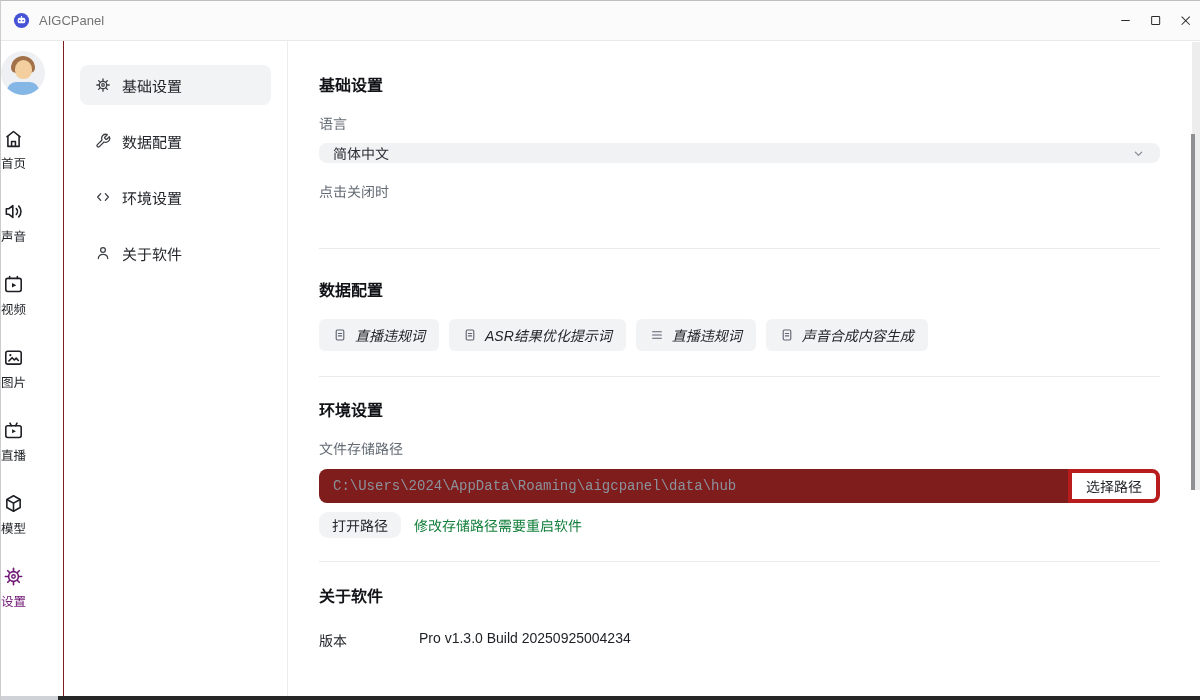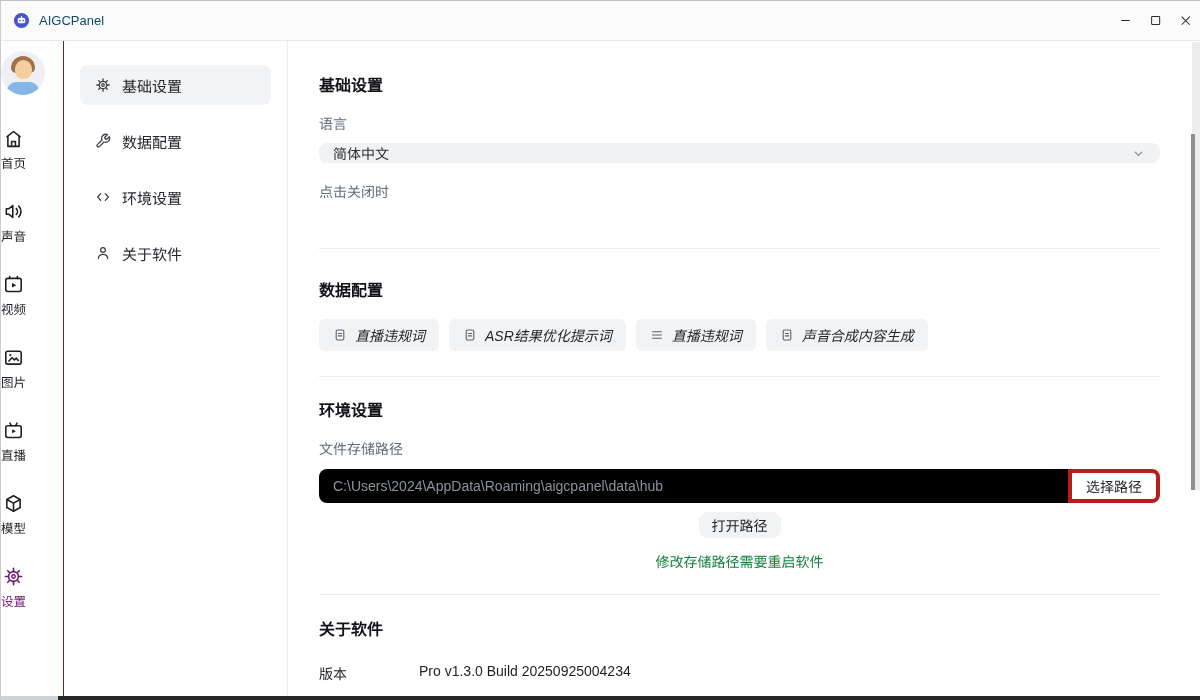--- a/index.html
+++ b/index.html
@@ -9,21 +9,21 @@
     font-family:"Liberation Sans","DejaVu Sans",sans-serif;
     background:#fff; color:#1f2329;
   }
   .window { width:1200px; height:700px; position:relative; background:#fff;
     border-left:1px solid #cccccc; border-top:1px solid #bfbfbf; }
 
   
   .titlebar { height:40px; display:flex; align-items:center; background:#fbfbfb;
     border-bottom:1px solid #e9e9e9; padding-left:11px; }
   .logo { width:19px; height:19px; margin-right:8px; flex:0 0 auto; }
-  .app-title { font-size:13px; color:#0c4a6e; }
+  .app-title { font-size:13px; color:#737373; }
   .win-controls { margin-left:auto; display:flex; height:100%; }
   .ctrl { width:30px; height:100%; display:flex; align-items:center; justify-content:center;
     color:#2b2b2b; cursor:pointer; }
   .ctrl svg { width:17px; height:17px; }
 
   
   .main-row { display:flex; height:656px; }
 
   
   .rail { width:63px; flex:0 0 63px; border-right:1px solid #7f1d1d;
@@ -66,25 +66,25 @@
   .radio.checked .dot i { display:block; width:6px; height:6px; border-radius:50%; background:#fff; }
   .divider { height:1px; background:#e9eaec; }
   .d1 { margin-top:48px; } .d2 { margin-top:25px; } .d3 { margin-top:23px; }
   .mt-sec1 { margin-top:33px; } .mt-sec2 { margin-top:25px; } .mt-sec3 { margin-top:26px; }
   .chip-row { display:flex; gap:10px; margin-top:19px; }
   .chip { height:32px; background:#f2f3f5; border:none; border-radius:6px; display:flex;
     align-items:center; gap:8px; padding:0 14px; font-size:14px; color:#24262b;
     font-family:inherit; cursor:pointer; white-space:nowrap;font-style:italic; }
   .chip svg { width:14px; height:14px; color:#5c6270; flex:0 0 auto; }
   .path-row { display:flex; margin-top:12px; height:34px; }
-  .path-input { flex:1; background:#000000; border:none; outline:none;
-    border-radius:8px 0 0 8px; padding:12px 14px; font-size:14px; color:#8c929c; font-family:Liberation Sans, sans-serif; }
+  .path-input { flex:1; background:#7f1d1d; border:none; outline:none;
+    border-radius:8px 0 0 8px; padding:12px 14px; font-size:14px; color:#8c929c; font-family:Liberation Mono, monospace; }
   .choose-btn { width:92px; background:#fff; border:4px solid #b91c1c; border-radius:0 8px 8px 0;
     font-size:14px; color:#24262b; font-family:inherit; cursor:pointer; }
-  .open-row { display:flex; align-items:center; gap:13px; margin-top:9px;flex-direction:column; }
+  .open-row { display:flex; align-items:center; gap:13px; margin-top:9px; }
   .open-btn { height:26px; padding:0 13px; background:#f2f3f5; border:none; border-radius:9px;
     font-size:14px; color:#24262b; font-family:inherit; cursor:pointer; }
   .hint { font-size:14px; color:#15803d; }
   .about-row { display:flex; margin-top:24px; font-size:14px; color:#1c1f24; }
   .about-label { width:100px; flex:0 0 100px; }
 
   
   .scroll-track { position:absolute; right:0; top:41px; width:8px; height:448px;
     background:#ededed; }
   .scroll-thumb { position:absolute; right:5px; top:133px; width:4px; height:356px;

